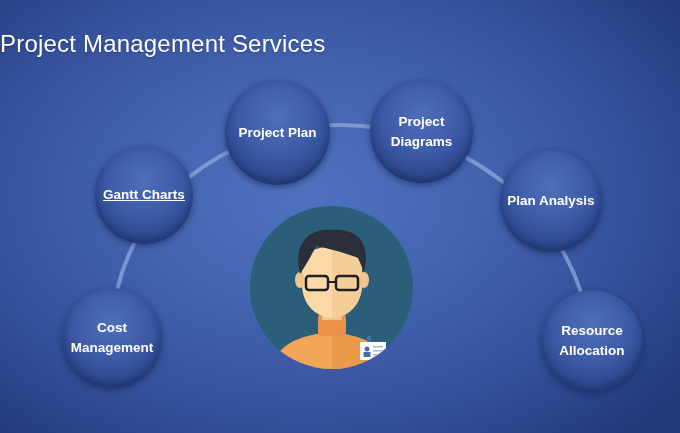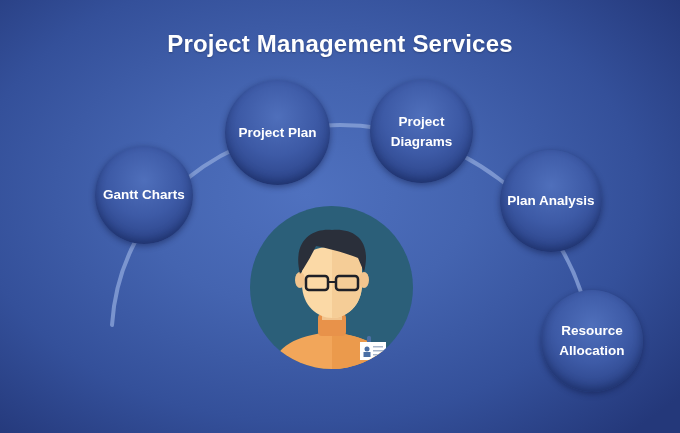--- a/index.html
+++ b/index.html
@@ -1,39 +1,43 @@
 <!DOCTYPE html>
 <html><head>
 <meta charset="utf-8">
 <style>
   html,body{margin:0;padding:0;}
   body{width:680px;height:433px;overflow:hidden;font-family:"Liberation Sans","DejaVu Sans",sans-serif;}
   .stage{position:relative;width:680px;height:433px;
     background:radial-gradient(ellipse 70% 75% at 45% 45%, #4f71bf 0%, #4464b0 35%, #34509a 70%, #24387a 100%);}
-  .title{position:absolute;left:0;top:30px;width:680px;text-align:center;color:#ffffff;
-    font-weight:bold;font-size:24px;letter-spacing:0.2px;text-shadow:0 1px 2px rgba(0,0,0,.25);}
+  .title{position:absolute;left:0;top:30px;width:680px;text-align:left;color:#ffffff;
+    font-weight:normal;font-size:24px;letter-spacing:0.2px;text-shadow:0 1px 2px rgba(0,0,0,.25);}
   svg.arc{position:absolute;left:0;top:0;}
   .node{position:absolute;border-radius:50%;display:flex;align-items:center;justify-content:center;
     text-align:center;color:#fff;font-weight:bold;font-size:13.5px;line-height:20px;
     background:radial-gradient(circle at 50% 35%, #4f6fbb 0%, #3d5aa6 45%, #2b4388 80%, #22377a 100%);
     box-shadow:0 2px 6px rgba(10,20,60,.45), inset 0 -4px 8px rgba(10,20,60,.35);}
   .node span{display:block;white-space:pre-line;}
   .avatar{position:absolute;left:250px;top:206px;width:163px;height:163px;border-radius:50%;background:#2b5f79;overflow:hidden;}
 </style>
 </head>
 <body>
 
 <div class="stage">
   <div class="title">Project Management Services</div>
 
   <svg class="arc" width="680" height="433">
     <path d="M112 325 C 120 200, 230 125, 340 125 C 450 125, 570 200, 590 330" fill="none" stroke="#8aa3d8" stroke-width="4" stroke-linecap="round" opacity="0.8"></path>
   </svg>
 
-  <div class="node" style="left:95px;top:146px;width:98px;height:98px;">
+  <div class="node" style="left:62px;top:288px;width:100px;height:100px;">
+    <span>Cost
+Management</span>
+  </div>
+  <div class="node" style="left:95px;top:146px;width:98px;height:98px;text-decoration:underline;">
     <span>Gantt Charts</span>
   </div>
   <div class="node" style="left:225px;top:80px;width:105px;height:105px;">
     <span>Project Plan</span>
   </div>
   <div class="node" style="left:370px;top:80px;width:103px;height:103px;align-items:center;">
     <span>Project
 Diagrams</span>
   </div>
   <div class="node" style="left:500px;top:150px;width:102px;height:102px;">

